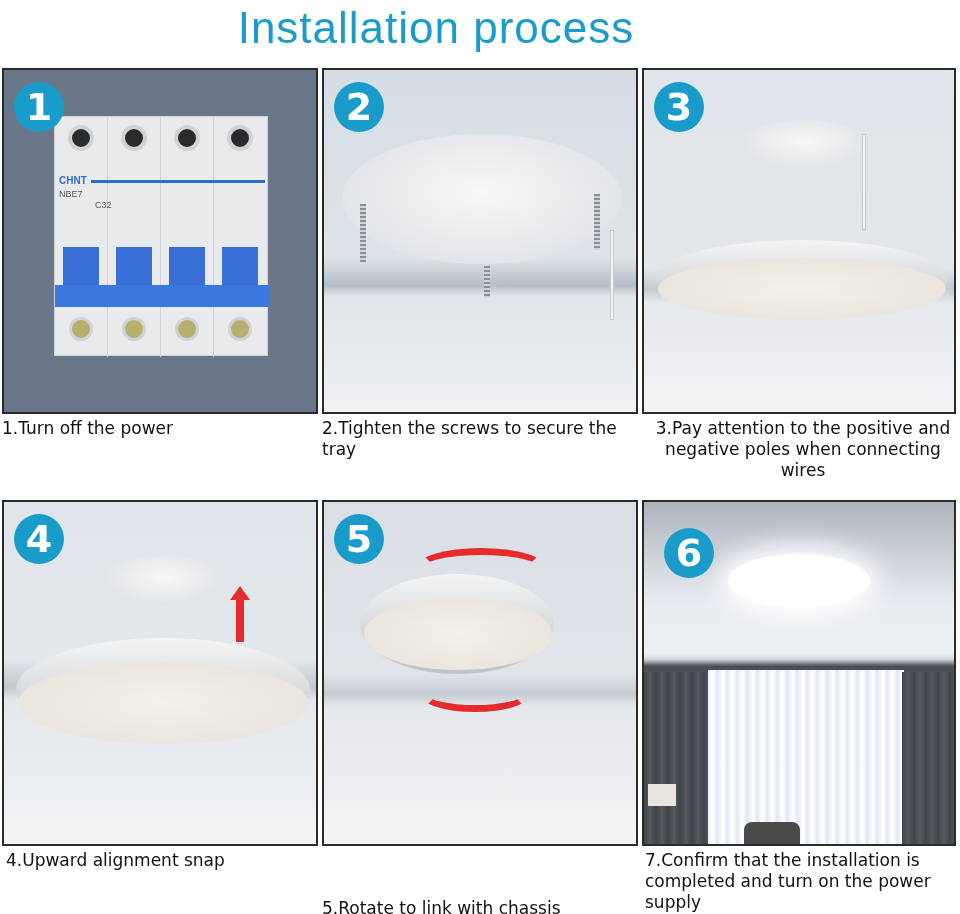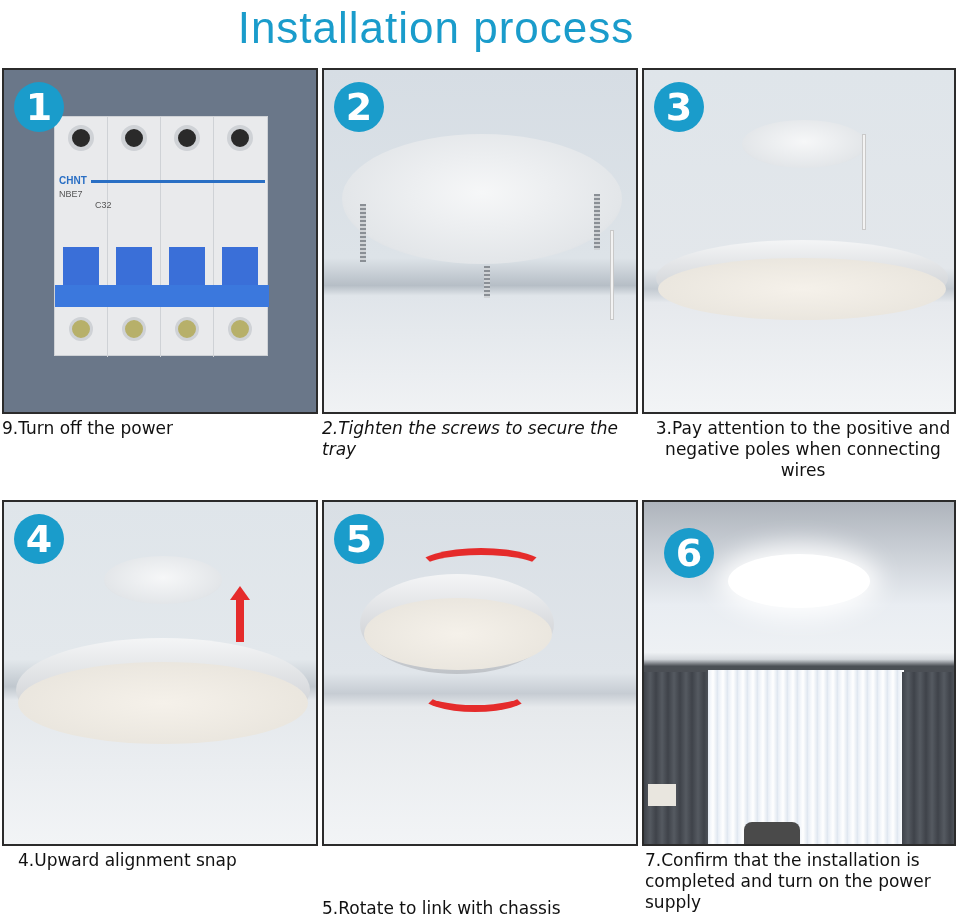--- a/index.html
+++ b/index.html
@@ -28,23 +28,23 @@
     border-radius: 50%; background: #1a9ccb; color: #fff;
     font-size: 38px; font-weight: bold; line-height: 50px; text-align: center;
     font-family: "DejaVu Sans", sans-serif;
   }
 
   .caption {
     position: absolute; width: 316px; font-size: 17px; line-height: 21px;
     color: #111; font-family: "DejaVu Sans", sans-serif;
   }
   .c1 { left: 2px;   top: 418px; }
-  .c2 { left: 322px; top: 418px; font-style: italic; }
+  .c2 { left: 322px; top: 418px; }
   .c3 { left: 645px; top: 418px; text-align: center; }
-  .c4 { left: 18px;   top: 850px; }
+  .c4 { left: 6px;   top: 850px; }
   .c5 { left: 322px; top: 850px; margin-top: 48px; }
   .c6 { left: 645px; top: 850px; }
 
   
   .breaker { position: absolute; left: 50px; top: 46px; width: 214px; height: 240px; background: #e9eaec; border: 1px solid #cfd2d6; }
   .breaker .pole { position: absolute; top: 0; width: 53px; height: 240px; border-right: 1px solid #cfd2d6; }
   .breaker .hole { position: absolute; left: 13px; width: 26px; height: 26px; border-radius: 50%; background: #2a2a2a; border: 4px solid #cfd2d6; }
   .breaker .switch { position: absolute; left: 8px; top: 130px; width: 36px; height: 40px; background: #3a6fd8; }
   .breaker .bar { position: absolute; left: 0; top: 168px; width: 214px; height: 22px; background: #3b78dd; }
   .breaker .brand { position: absolute; left: 4px; top: 58px; font-size: 10px; font-weight: bold; color: #2a6fc4; font-family: "Liberation Sans", sans-serif; text-align: center; }
@@ -95,21 +95,21 @@
         <div class="term"></div>
       </div>
     <div class="bar"></div>
     <div class="brand">CHNT</div>
     <div class="line"></div>
     <div class="model">NBE7</div>
     <div class="rating">C32</div>
   </div>
   <div class="badge">1</div>
 </div>
-<div class="caption c1">9.Turn off the power</div>
+<div class="caption c1">1.Turn off the power</div>
 
 <div class="panel p2">
   <div class="tray" style="left:18px;top:64px;width:280px;height:130px;"></div>
   <div class="screw" style="left:36px;top:134px;height:58px;"></div>
   <div class="screw" style="left:270px;top:124px;height:56px;"></div>
   <div class="screw" style="left:160px;top:196px;height:32px;"></div>
   <div class="wire" style="left:286px;top:160px;height:90px;"></div>
   <div class="badge">2</div>
 </div>
 <div class="caption c2">2.Tighten the screws to secure the tray</div>

